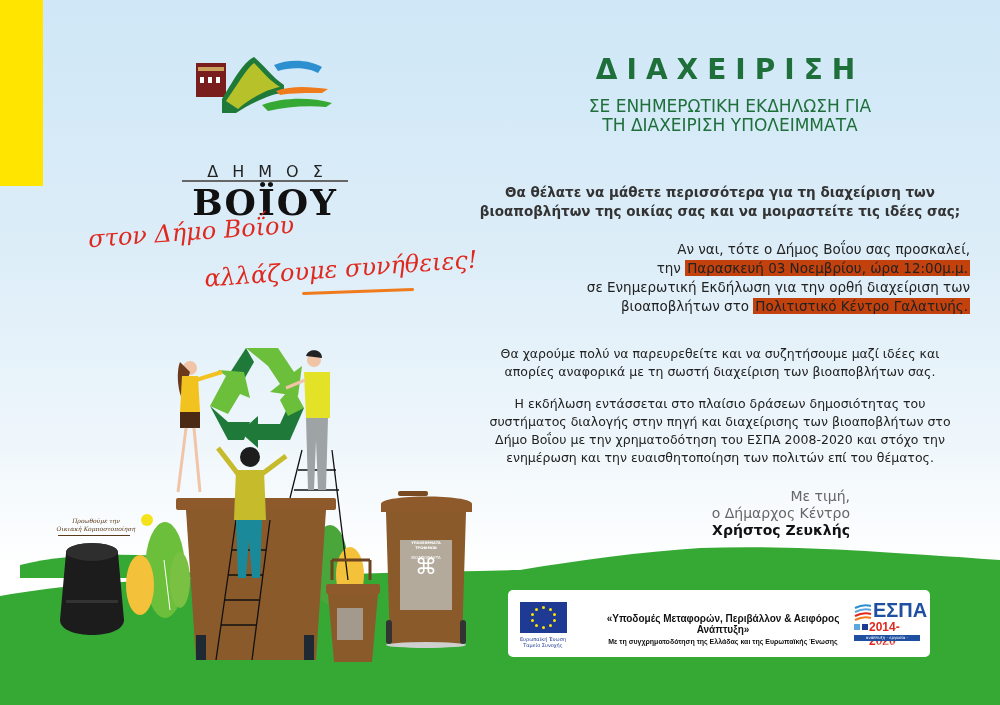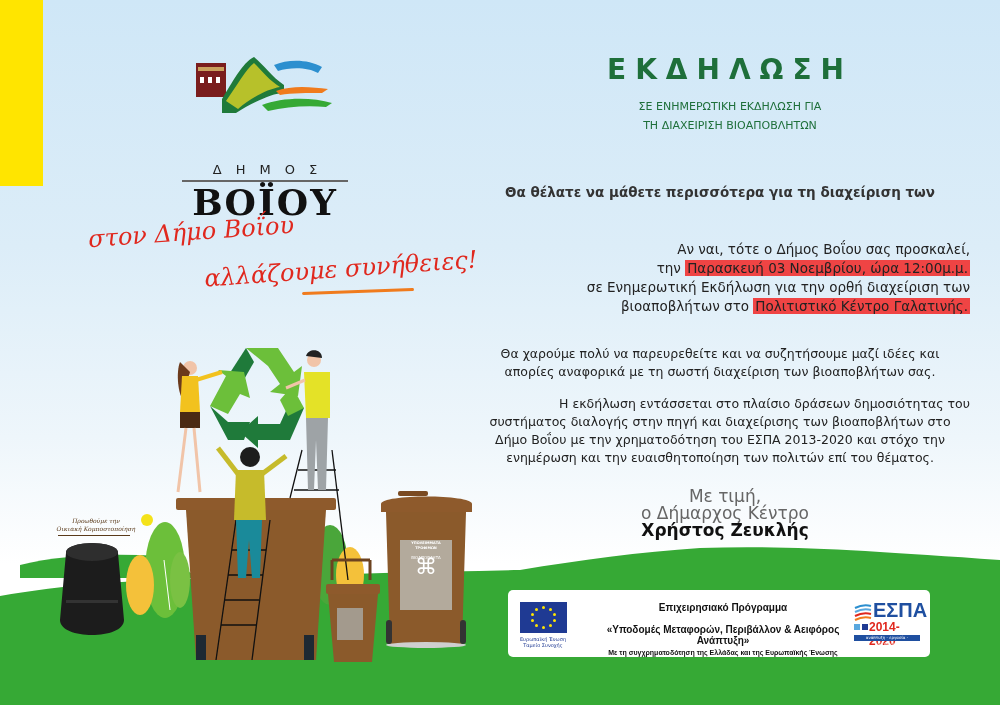--- a/index.html
+++ b/index.html
@@ -8,46 +8,46 @@
     position: relative;
     font-family: "DejaVu Sans", "Liberation Sans", sans-serif;
     background: linear-gradient(180deg, #cfe7f7 0%, #dcedf8 35%, #eef6fb 62%, #ffffff 80%, #ffffff 100%);
   }
   .yellow-bar { position: absolute; left: 0; top: 0; width: 43px; height: 186px; background: #ffe500; }
 
   
   .logo { position: absolute; left: 180px; top: 50px; width: 170px; height: 125px; }
   .logo svg.art { position: absolute; left: 12px; top: 3px; }
   .logo-dimos { position: absolute; left: 2px; top: 112px; width: 166px; text-align: center;
-    font-size: 13px; letter-spacing: 14px; color: #222; font-family: "DejaVu Sans", sans-serif; padding-left: 14px; }
+    font-size: 16px; letter-spacing: 14px; color: #222; font-family: "DejaVu Sans", sans-serif; padding-left: 14px; }
   .logo-line { position: absolute; left: 2px; top: 130px; width: 166px; height: 2px; background: #666; }
   .logo-name { position: absolute; left: 0; top: 131px; width: 170px; text-align: center;
     font-size: 36px; font-weight: bold; color: #111; letter-spacing: 2px; font-family: "DejaVu Serif", serif; }
 
   
   .slogan { position: absolute; color: #e0281e; font-family: "DejaVu Serif", serif; font-style: italic; font-size: 24px; }
   .slogan-1 { left: 88px; top: 218px; transform: rotate(-4deg); }
   .slogan-2 { left: 204px; top: 255px; transform: rotate(-4deg); }
   .slogan-underline { position: absolute; left: 302px; top: 290px; width: 112px; height: 3px; background: #f07b1d;
     border-radius: 2px; transform: rotate(-2deg); }
 
   
   .title { position: absolute; left: 520px; top: 53px; width: 420px; text-align: center;
     color: #1e6f3a; font-size: 28px; font-weight: bold; letter-spacing: 9px; }
   .subtitle { position: absolute; left: 520px; top: 97px; width: 420px; text-align: center;
-    color: #1e6f3a; font-size: 11px; line-height: 19px; }
+    color: #1e6f3a; font-size: 17px; line-height: 19px; }
 
   .para { position: absolute; left: 470px; width: 500px; text-align: center; color: #222; font-size: 13.5px; line-height: 19px; }
   .p1 { top: 183px; font-weight: bold; color: #333; }
   .p2 { top: 240px; text-align: right; }
   .p3 { top: 345px; font-size: 12.5px; line-height: 18px; }
   .p4 { top: 395px; font-size: 12.5px; line-height: 18px; }
-  .hl { background: #ef4444; padding: 0 2px; }
-
-  .sign { position: absolute; left: 600px; top: 488px; width: 250px; text-align: center; font-size: 17px; line-height: 17px; }
+  .hl { background: #c2410c; padding: 0 2px; }
+
+  .sign { position: absolute; left: 600px; top: 488px; width: 250px; text-align: right; font-size: 14px; line-height: 17px; }
   .sign .s1, .sign .s2 { color: #666; display: block; }
   .sign .s3 { color: #111; font-weight: bold; display: block; }
 
   
   .ground { position: absolute; left: 0; top: 0; width: 1000px; height: 705px; pointer-events: none; }
 
   
   .footer { position: absolute; left: 508px; top: 590px; width: 422px; height: 67px; background: #fff;
     border-radius: 5px; }
   .eu-flag { position: absolute; left: 12px; top: 12px; width: 47px; height: 31px; background: #1f3a93; }
@@ -178,50 +178,51 @@
   </svg>
   <div class="logo-dimos">ΔΗΜΟΣ</div>
   <div class="logo-line"></div>
   <div class="logo-name">ΒΟΪΟΥ</div>
 </div>
 
 <div class="slogan slogan-1">στον Δήμο Βοΐου</div>
 <div class="slogan slogan-2">αλλάζουμε συνήθειες!</div>
 <div class="slogan-underline"></div>
 
-<div class="title">ΕΚΔΗΛΩΣΗ</div>
+<div class="title">ΔΙΑΧΕΙΡΙΣΗ</div>
 <div class="subtitle">
   <span style="display:block;">ΣΕ ΕΝΗΜΕΡΩΤΙΚΗ ΕΚΔΗΛΩΣΗ ΓΙΑ</span>
-  <span style="display:block;">ΤΗ ΔΙΑΧΕΙΡΙΣΗ ΒΙΟΑΠΟΒΛΗΤΩΝ</span>
+  <span style="display:block;">ΤΗ ΔΙΑΧΕΙΡΙΣΗ ΥΠΟΛΕΙΜΜΑΤΑ</span>
 </div>
 
 <div class="para p1">
   <span style="display:block;">Θα θέλατε να μάθετε περισσότερα για τη διαχείριση των</span>
+  <span style="display:block;">βιοαποβλήτων της οικίας σας και να μοιραστείτε τις ιδέες σας;</span>
 </div>
 
 <div class="para p2">
   <span style="display:block;">Αν ναι, τότε ο Δήμος Βοΐου σας προσκαλεί,</span>
   <span style="display:block;">
     <span>την </span><span class="hl">Παρασκευή 03 Νοεμβρίου, ώρα 12:00μ.μ.</span>
   </span>
   <span style="display:block;">σε Ενημερωτική Εκδήλωση για την ορθή διαχείριση των</span>
   <span style="display:block;">
     <span>βιοαποβλήτων στο </span><span class="hl">Πολιτιστικό Κέντρο Γαλατινής.</span>
   </span>
 </div>
 
 <div class="para p3">
   <span style="display:block;">Θα χαρούμε πολύ να παρευρεθείτε και να συζητήσουμε μαζί ιδέες και</span>
   <span style="display:block;">απορίες αναφορικά με τη σωστή διαχείριση των βιοαποβλήτων σας.</span>
 </div>
 
 <div class="para p4">
-  <span style="display:block;text-align:right;">Η εκδήλωση εντάσσεται στο πλαίσιο δράσεων δημοσιότητας του</span>
+  <span style="display:block;">Η εκδήλωση εντάσσεται στο πλαίσιο δράσεων δημοσιότητας του</span>
   <span style="display:block;">συστήματος διαλογής στην πηγή και διαχείρισης των βιοαποβλήτων στο</span>
-  <span style="display:block;">Δήμο Βοΐου με την χρηματοδότηση του ΕΣΠΑ 2013-2020 και στόχο την</span>
+  <span style="display:block;">Δήμο Βοΐου με την χρηματοδότηση του ΕΣΠΑ 2008-2020 και στόχο την</span>
   <span style="display:block;">ενημέρωση και την ευαισθητοποίηση των πολιτών επί του θέματος.</span>
 </div>
 
 <div class="sign">
   <span class="s1">Με τιμή,</span>
   <span class="s2">ο Δήμαρχος Κέντρο</span>
   <span class="s3">Χρήστος Ζευκλής</span>
 </div>
 
 <div class="footer">
@@ -235,21 +236,20 @@
     <span style="left:15px;top:22px"></span>
       <span style="left:11px;top:17px"></span>
       <span style="left:11px;top:11px"></span>
     <span style="left:15px;top:6px"></span>
   </div>
   <div class="eu-label">
     <span style="display:block;">Ευρωπαϊκή Ένωση</span>
     <span style="display:block;">Ταμείο Συνοχής</span>
   </div>
   <div class="prog">
-    <span class="l1">Επιχειρησιακό Πρόγραμμα</span>
     <span class="l2">«Υποδομές Μεταφορών, Περιβάλλον &amp; Αειφόρος Ανάπτυξη»</span>
     <span class="l3">Με τη συγχρηματοδότηση της Ελλάδας και της Ευρωπαϊκής Ένωσης</span>
   </div>
   <div class="espa">
     <svg class="waves" width="18" height="18" viewBox="0 0 18 18">
       <path d="M1,4 Q9,0 17,2" stroke="#2c8fcf" stroke-width="2" fill="none"></path>
       <path d="M1,8 Q9,4 17,6" stroke="#5aa8de" stroke-width="2" fill="none"></path>
       <path d="M1,12 Q9,8 17,10" stroke="#e0281e" stroke-width="2" fill="none"></path>
       <path d="M1,16 Q9,12 17,14" stroke="#f07b1d" stroke-width="2" fill="none"></path>
     </svg>

